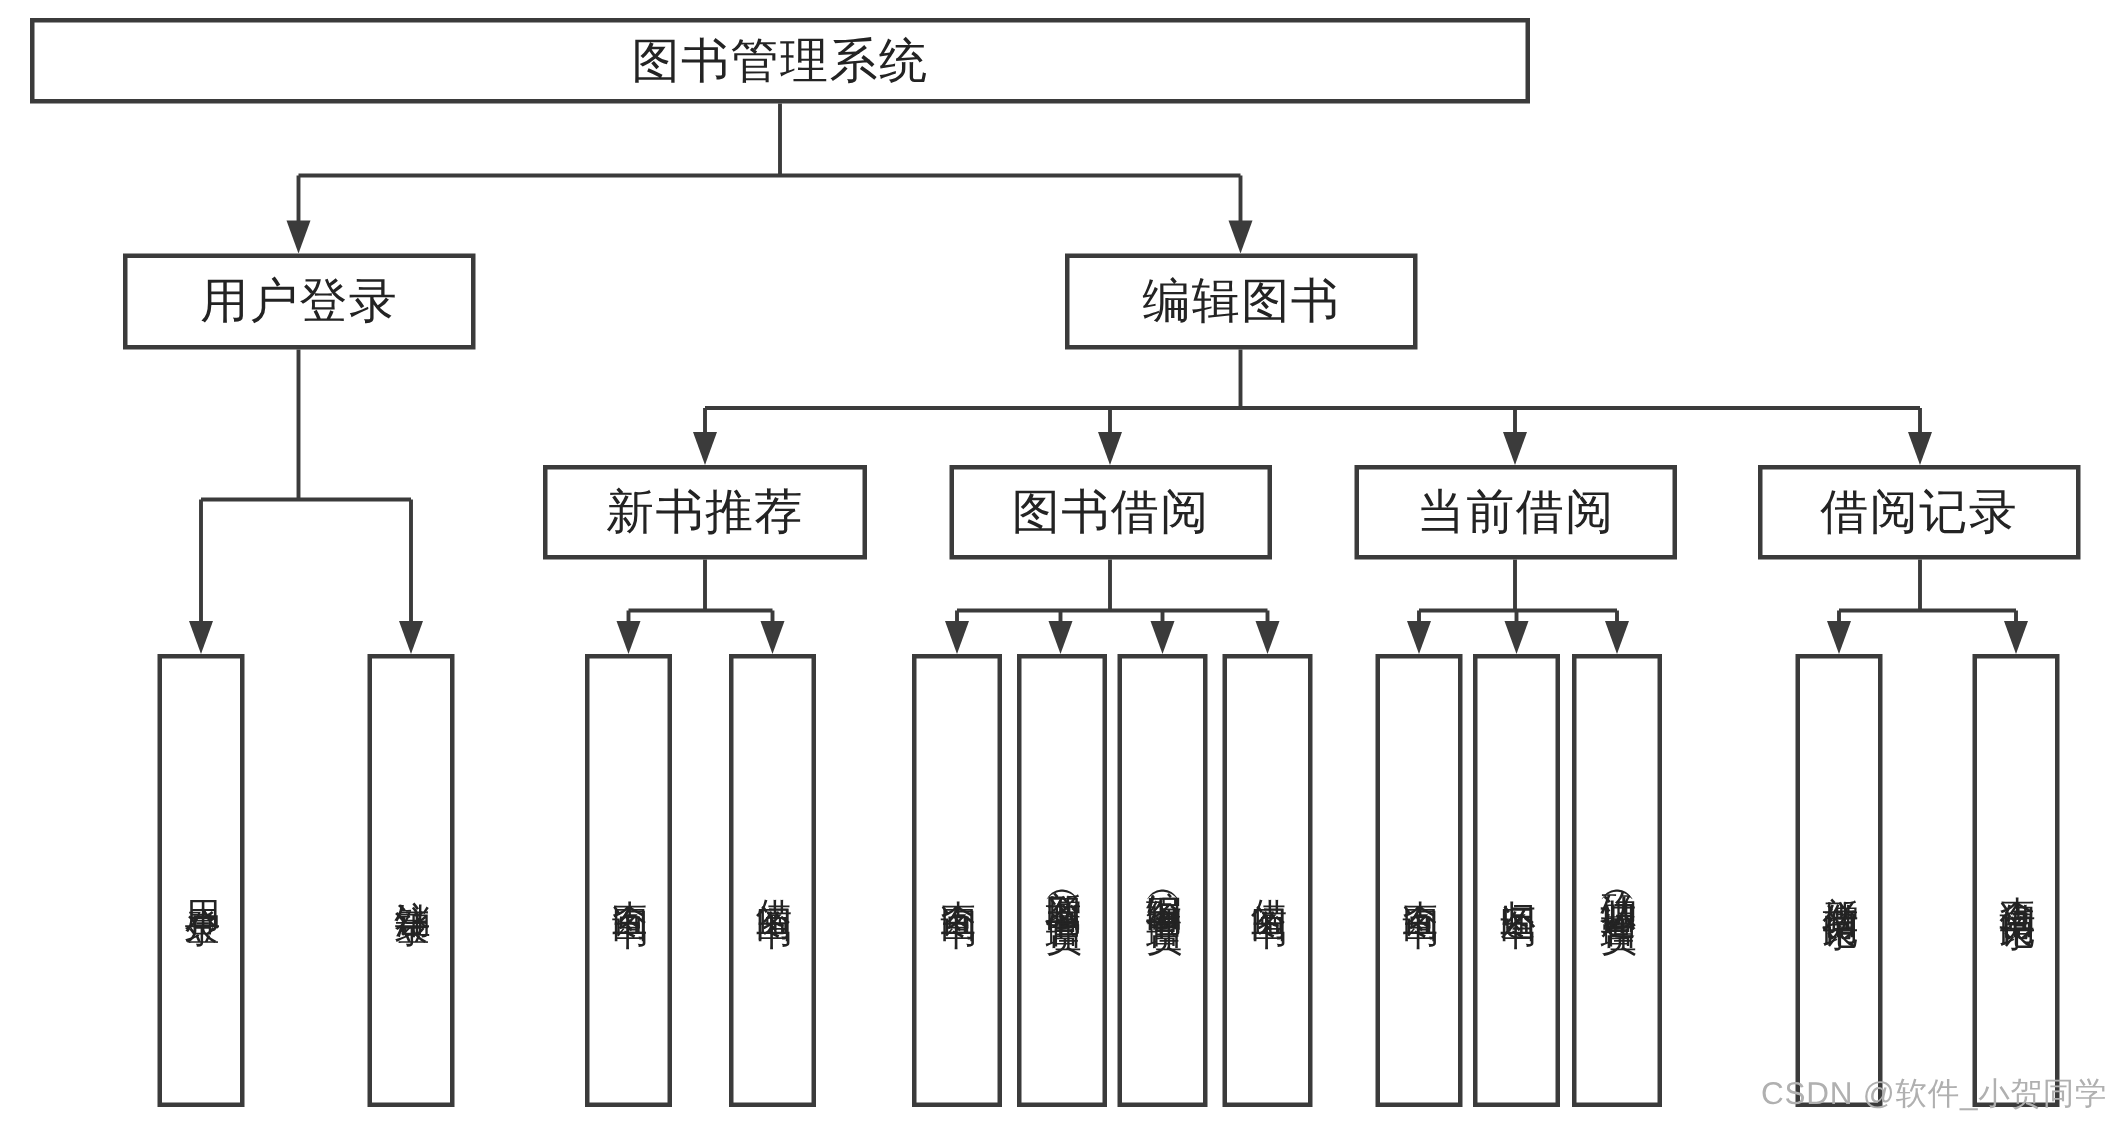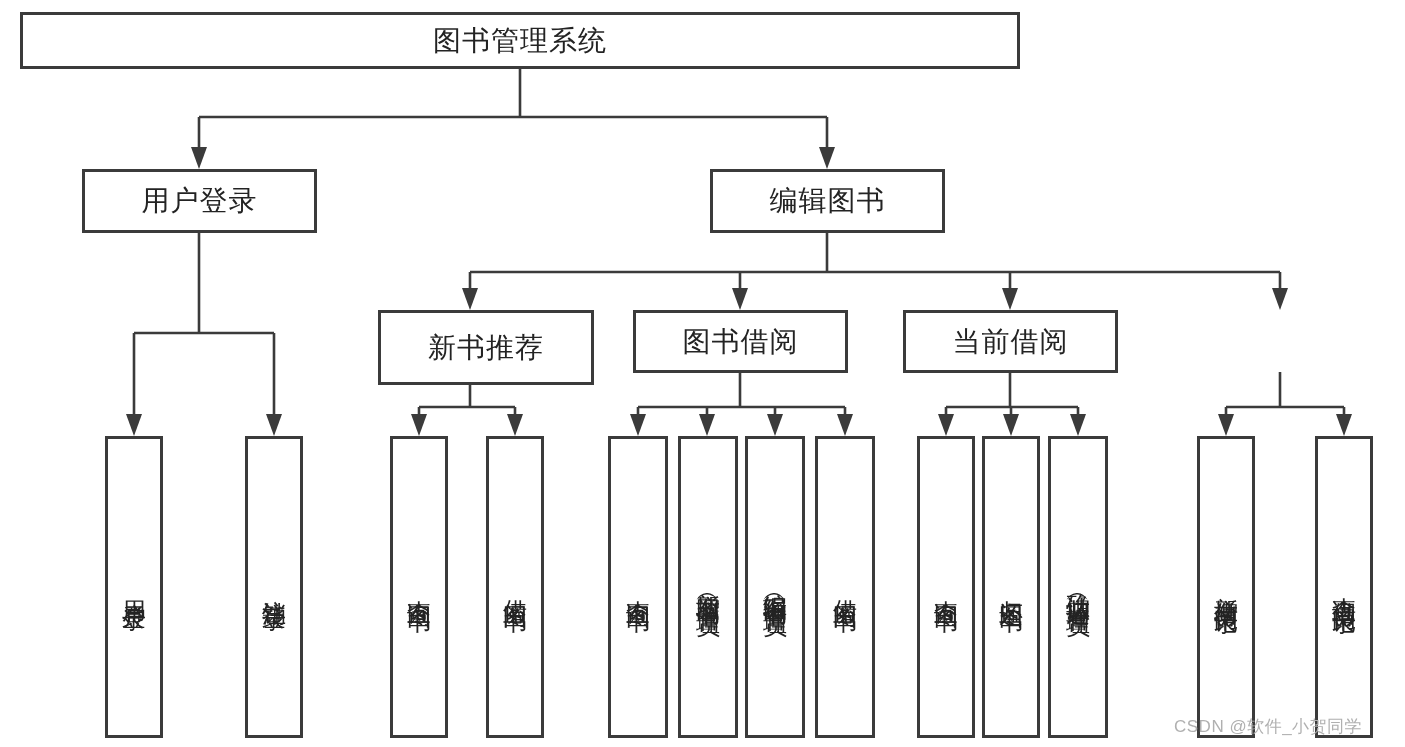--- a/index.html
+++ b/index.html
@@ -21,33 +21,33 @@
   svg.connectors polygon{fill:var(--line);stroke:none;}
   .node{
     position:absolute;
     box-sizing:border-box;
     border:3px solid var(--line);
     background:var(--bg);
     color:var(--text);
     display:flex;align-items:center;justify-content:center;
     text-align:center;
   }
-  .node.h{font-size:28px;letter-spacing:1px;}
+  .node.h{font-size:32px;letter-spacing:1px;}
   .node.v{
     writing-mode:vertical-rl;
     text-orientation:mixed;
     font-size:24px;
     letter-spacing:3px;
     line-height:1;
     padding:6px 0;
   }
   .watermark{
     position:absolute;
     left:1174px;top:715px;
-    font-size:17px;
+    font-size:21px;
     color:var(--wm);
     letter-spacing:0.5px;
     white-space:nowrap;
     z-index:5;
   }
 </style>
 </head>
 <body>
 
 <div class="canvas">
@@ -112,23 +112,24 @@
       <polygon points="1218,414 1234,414 1226,436"></polygon>
     <line x1="1344" y1="407" x2="1344" y2="418"></line>
       <polygon points="1336,414 1352,414 1344,436"></polygon>
   </svg>
 
   <div class="node h" style="left:20px;top:12px;width:1000px;height:57px">图书管理系统</div>
 
   <div class="node h" style="left:82px;top:169px;width:235px;height:64px">用户登录</div>
   <div class="node h" style="left:710px;top:169px;width:235px;height:64px">编辑图书</div>
 
-  <div class="node h" style="left:378px;top:310px;width:216px;height:75px">新书推荐</div>
+  <div class="node h" style="left:362px;top:310px;width:216px;height:63px">新书推荐</div>
   <div class="node h" style="left:903px;top:310px;width:215px;height:63px">当前借阅</div>
   <div class="node h" style="left:633px;top:310px;width:215px;height:63px">图书借阅</div>
+  <div class="node h" style="left:1172px;top:310px;width:215px;height:63px">借阅记录</div>
 
   <div class="node v" style="left:105px;top:436px;width:58px;height:302px">用户登录</div>
   <div class="node v" style="left:245px;top:436px;width:58px;height:302px">注销登录</div>
 
   <div class="node v" style="left:390px;top:436px;width:58px;height:302px">查询图书</div>
   <div class="node v" style="left:486px;top:436px;width:58px;height:302px">借阅图书</div>
 
   <div class="node v" style="left:608px;top:436px;width:60px;height:302px">查询图书</div>
   <div class="node v" style="left:678px;top:436px;width:60px;height:302px">新增图书（管理员）</div>
   <div class="node v" style="left:745px;top:436px;width:60px;height:302px">编辑图书（管理员）</div>

